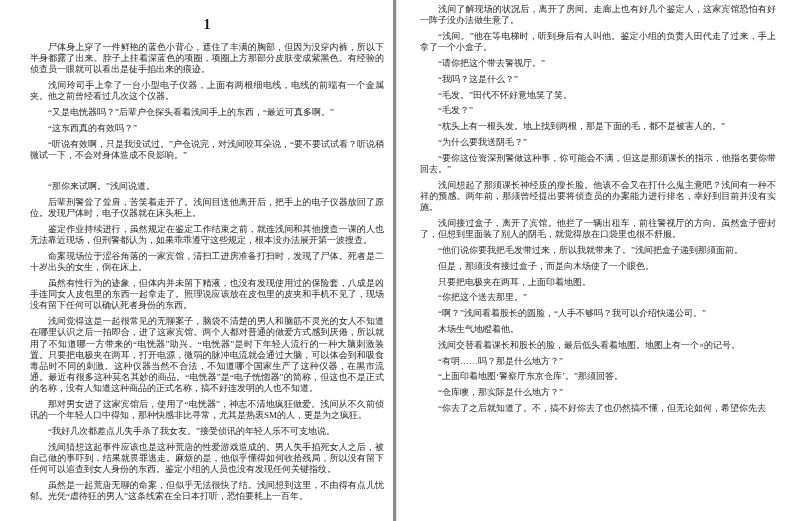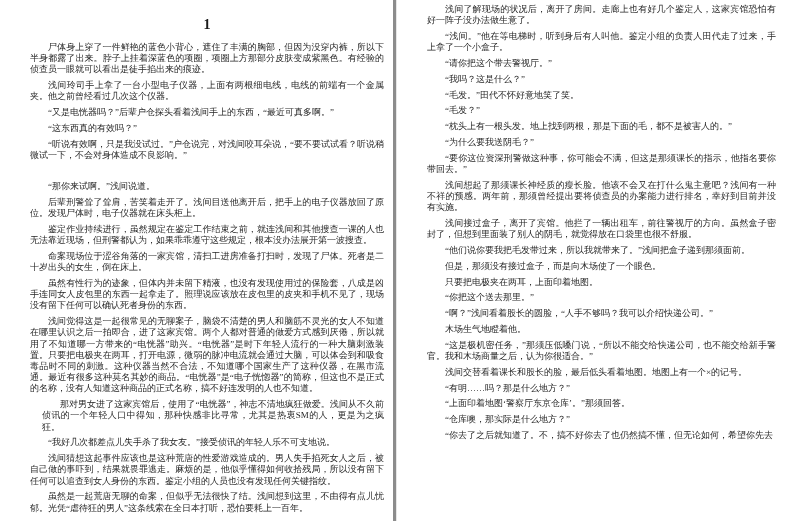--- a/index.html
+++ b/index.html
@@ -26,21 +26,20 @@
     padding: 13px 9px 0 30px;
   }
   .divider {
     width: 3px;
     background: #8c8c8c;
     border-right: 1px solid #e6e6e6;
   }
   .page-right {
     flex: 1;
     padding: 4px 23px 0 23px;
-    margin-left: 7px;
   }
   .chapter {
     font-size: 14px;
     font-weight: bold;
     text-align: center;
     color: #1a1a1a;
     margin: 4px 0 9px 0;
   }
   .text p {
     margin: 0 0 4.6px 0;
@@ -63,21 +62,21 @@
         <p style="color: rgb(38, 38, 38);">浅间玲司手上拿了一台小型电子仪器，上面有两根细电线，电线的前端有一个金属夹。他之前曾经看过几次这个仪器。</p>
         <p style="color: rgb(38, 38, 38);">“又是电恍器吗？”后辈户仓探头看着浅间手上的东西，“最近可真多啊。”</p>
         <p style="color: rgb(38, 38, 38);">“这东西真的有效吗？”</p>
         <p style="color: rgb(38, 38, 38);">“听说有效啊，只是我没试过。”户仓说完，对浅间咬耳朵说，“要不要试试看？听说稍微试一下，不会对身体造成不良影响。”</p>
         <p style="color: rgb(38, 38, 38); margin-top: 20px;">“那你来试啊。”浅间说道。</p>
         <p style="color: rgb(38, 38, 38);">后辈刑警耸了耸肩，苦笑着走开了。浅间目送他离开后，把手上的电子仪器放回了原位。发现尸体时，电子仪器就在床头柜上。</p>
         <p style="color: rgb(38, 38, 38);">鉴定作业持续进行，虽然规定在鉴定工作结束之前，就连浅间和其他搜查一课的人也无法靠近现场，但刑警都认为，如果乖乖遵守这些规定，根本没办法展开第一波搜查。</p>
         <p style="color: rgb(38, 38, 38);">命案现场位于涩谷角落的一家宾馆，清扫工进房准备打扫时，发现了尸体。死者是二十岁出头的女生，倒在床上。</p>
         <p style="color: rgb(38, 38, 38);">虽然有性行为的迹象，但体内并未留下精液，也没有发现使用过的保险套，八成是凶手连同女人皮包里的东西一起拿走了。照理说应该放在皮包里的皮夹和手机不见了，现场没有留下任何可以确认死者身份的东西。</p>
         <p style="color: rgb(38, 38, 38);">浅间觉得这是一起很常见的无聊案子，脑袋不清楚的男人和脑筋不灵光的女人不知道在哪里认识之后一拍即合，进了这家宾馆。两个人都对普通的做爱方式感到厌倦，所以就用了不知道哪一方带来的“电恍器”助兴。“电恍器”是时下年轻人流行的一种大脑刺激装置。只要把电极夹在两耳，打开电源，微弱的脉冲电流就会通过大脑，可以体会到和吸食毒品时不同的刺激。这种仪器当然不合法，不知道哪个国家生产了这种仪器，在黑市流通。最近有很多这种莫名其妙的商品。“电恍器”是“电子恍惚器”的简称，但这也不是正式的名称，没有人知道这种商品的正式名称，搞不好连发明的人也不知道。</p>
-        <p style="color: rgb(38, 38, 38); margin-left: 12px;">那对男女进了这家宾馆后，使用了“电恍器”，神志不清地疯狂做爱。浅间从不久前侦讯的一个年轻人口中得知，那种快感非比寻常，尤其是热衷SM的人，更是为之疯狂。</p>
+        <p style="color: rgb(38, 38, 38);">那对男女进了这家宾馆后，使用了“电恍器”，神志不清地疯狂做爱。浅间从不久前侦讯的一个年轻人口中得知，那种快感非比寻常，尤其是热衷SM的人，更是为之疯狂。</p>
         <p style="color: rgb(38, 38, 38);">“我好几次都差点儿失手杀了我女友。”接受侦讯的年轻人乐不可支地说。</p>
         <p style="color: rgb(38, 38, 38);">浅间猜想这起事件应该也是这种荒唐的性爱游戏造成的。男人失手掐死女人之后，被自己做的事吓到，结果就畏罪逃走。麻烦的是，他似乎懂得如何收拾残局，所以没有留下任何可以追查到女人身份的东西。鉴定小组的人员也没有发现任何关键指纹。</p>
         <p style="color: rgb(38, 38, 38);">虽然是一起荒唐无聊的命案，但似乎无法很快了结。浅间想到这里，不由得有点儿忧郁。光凭“虐待狂的男人”这条线索在全日本打听，恐怕要耗上一百年。</p>
       </div>
   </div>
   <div class="divider" style="background: rgb(140, 140, 140);"></div>
   <div class="page page-right">
     <div class="text">
         <p style="color: rgb(38, 38, 38);">浅间了解现场的状况后，离开了房间。走廊上也有好几个鉴定人，这家宾馆恐怕有好一阵子没办法做生意了。</p>
         <p style="color: rgb(38, 38, 38);">“浅间。”他在等电梯时，听到身后有人叫他。鉴定小组的负责人田代走了过来，手上拿了一个小盒子。</p>
@@ -89,21 +88,20 @@
         <p style="color: rgb(38, 38, 38);">“为什么要我送阴毛？”</p>
         <p style="color: rgb(38, 38, 38);">“要你这位资深刑警做这种事，你可能会不满，但这是那须课长的指示，他指名要你带回去。”</p>
         <p style="color: rgb(38, 38, 38);">浅间想起了那须课长神经质的瘦长脸。他该不会又在打什么鬼主意吧？浅间有一种不祥的预感。两年前，那须曾经提出要将侦查员的办案能力进行排名，幸好到目前并没有实施。</p>
         <p style="color: rgb(38, 38, 38);">浅间接过盒子，离开了宾馆。他拦了一辆出租车，前往警视厅的方向。虽然盒子密封了，但想到里面装了别人的阴毛，就觉得放在口袋里也很不舒服。</p>
         <p style="color: rgb(38, 38, 38);">“他们说你要我把毛发带过来，所以我就带来了。”浅间把盒子递到那须面前。</p>
         <p style="color: rgb(38, 38, 38);">但是，那须没有接过盒子，而是向木场使了一个眼色。</p>
         <p style="color: rgb(38, 38, 38);">只要把电极夹在两耳，上面印着地图。</p>
         <p style="color: rgb(38, 38, 38);">“你把这个送去那里。”</p>
         <p style="color: rgb(38, 38, 38);">“啊？”浅间看着股长的圆脸，“人手不够吗？我可以介绍快递公司。”</p>
         <p style="color: rgb(38, 38, 38);">木场生气地瞪着他。</p>
-        <p style="color: rgb(38, 38, 38);">“这是极机密任务，”那须压低嗓门说，“所以不能交给快递公司，也不能交给新手警官。我和木场商量之后，认为你很适合。”</p>
         <p style="color: rgb(38, 38, 38);">浅间交替看着课长和股长的脸，最后低头看着地图。地图上有一个×的记号。</p>
         <p style="color: rgb(38, 38, 38);">“有明……吗？那是什么地方？”</p>
         <p style="color: rgb(38, 38, 38);">“上面印着地图‘警察厅东京仓库’。”那须回答。</p>
         <p style="color: rgb(38, 38, 38);">“仓库噢，那实际是什么地方？”</p>
         <p style="color: rgb(38, 38, 38);">“你去了之后就知道了。不，搞不好你去了也仍然搞不懂，但无论如何，希望你先去</p>
       </div>
   </div>
 </div>
 
 </body></html>

